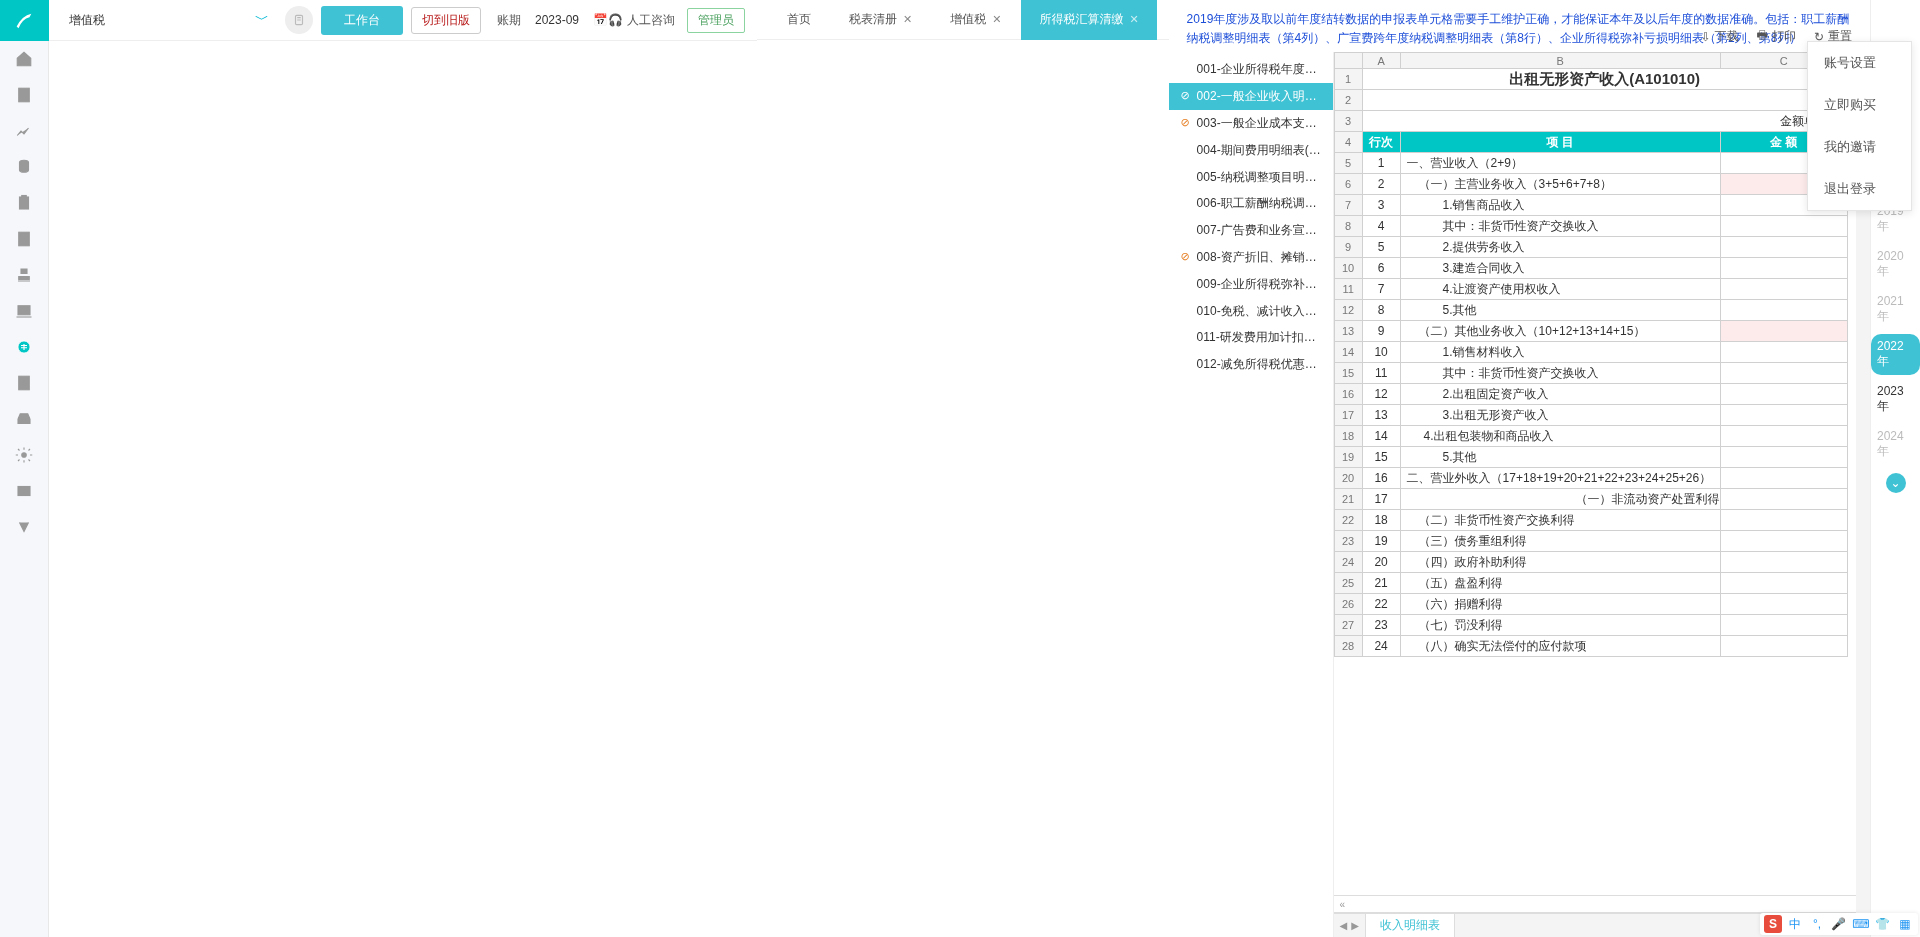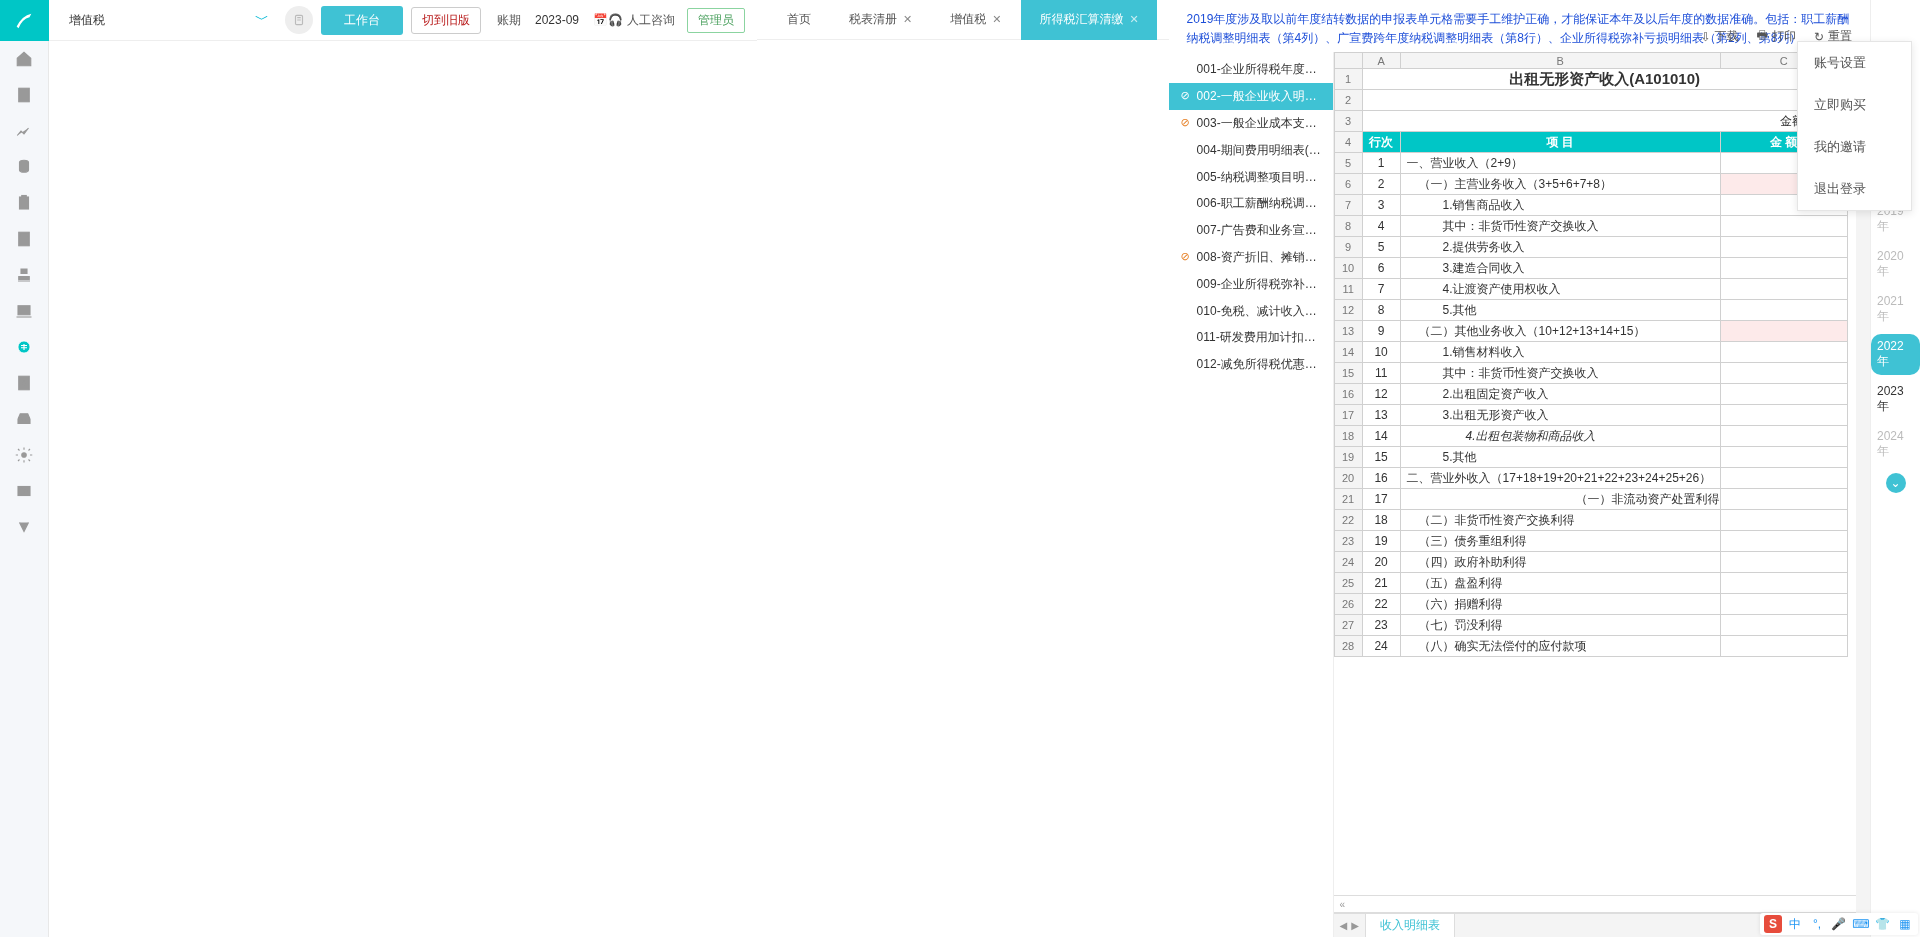--- a/index.html
+++ b/index.html
@@ -60,21 +60,21 @@
 .sheettab { background: #fff; padding: 3px 14px; border-right: 1px solid #ddd; color: #3fc2d4; font-size: 12px; display: flex; align-items: center; }
 .hscroll-track { flex: 1; position: relative; display: flex; align-items: center; }
 .hscroll-track::before { content: ""; position: absolute; left: 530px; right: 60px; height: 8px; background: #eee; border-radius: 4px; }
 .hscroll-thumb { position: absolute; left: 538px; width: 40px; height: 8px; background: #ccc; border-radius: 4px; }
 .vscroll { width: 14px; background: #f4f4f4; }
 .yearbar { width: 50px; border-left: 1px solid #eee; display: flex; flex-direction: column; align-items: center; padding-top: 64px; gap: 4px; }
 .year { padding: 5px 6px; color: #bbb; cursor: pointer; font-size: 12px; border-radius: 10px; }
 .year.cur { color: #333; }
 .year.sel { background: #3fc2d4; color: #fff; }
 .year-more { width: 20px; height: 20px; background: #3fc2d4; border-radius: 50%; color: #fff; display: flex; align-items: center; justify-content: center; margin-top: 4px; cursor: pointer; }
-.dropdown { position: absolute; top: 41px; right: 8px; width: 115px; background: #fff; border: 1px solid #e5e5e5; box-shadow: 0 2px 8px rgba(0,0,0,.1); z-index: 100; }
+.dropdown { position: absolute; top: 41px; right: 8px; width: 105px; background: #fff; border: 1px solid #e5e5e5; box-shadow: 0 2px 8px rgba(0,0,0,.1); z-index: 100; }
 .dropdown-item { padding: 12px 16px; cursor: pointer; color: #555; font-size: 13px; }
 .ime-bar { position: absolute; bottom: 2px; right: 2px; display: flex; align-items: center; gap: 4px; background: #fff; padding: 2px 4px; border-radius: 3px; box-shadow: 0 0 4px rgba(0,0,0,.1); }
 .ime-btn { width: 18px; height: 18px; display: flex; align-items: center; justify-content: center; font-size: 12px; cursor: pointer; }
 .ime-logo { background: #e74c3c; color: #fff; border-radius: 3px; font-weight: bold; }
 .fx-row { height: 18px; border-top: 1px solid #ddd; border-bottom: 1px solid #ddd; display: flex; align-items: center; padding-left: 6px; color: #999; font-size: 10px; }
 </style>
 </head>
 <body>
 
 <div class="app">
@@ -356,21 +356,21 @@
                     </tr>
                     <tr>
                       <th class="rowhdr">17</th>
                       <td class="colA cell">13</td>
                       <td class="colB cell" style="padding-left:42px;">3.出租无形资产收入</td>
                       <td class="colC cell "></td>
                     </tr>
                     <tr>
                       <th class="rowhdr">18</th>
                       <td class="colA cell">14</td>
-                      <td class="colB cell" style="padding-left:65px;font-style:italic;">4.出租包装物和商品收入</td>
+                      <td class="colB cell" style="padding-left:23px;">4.出租包装物和商品收入</td>
                       <td class="colC cell "></td>
                     </tr>
                     <tr>
                       <th class="rowhdr">19</th>
                       <td class="colA cell">15</td>
                       <td class="colB cell" style="padding-left:42px;">5.其他</td>
                       <td class="colC cell "></td>
                     </tr>
                     <tr>
                       <th class="rowhdr">20</th>

